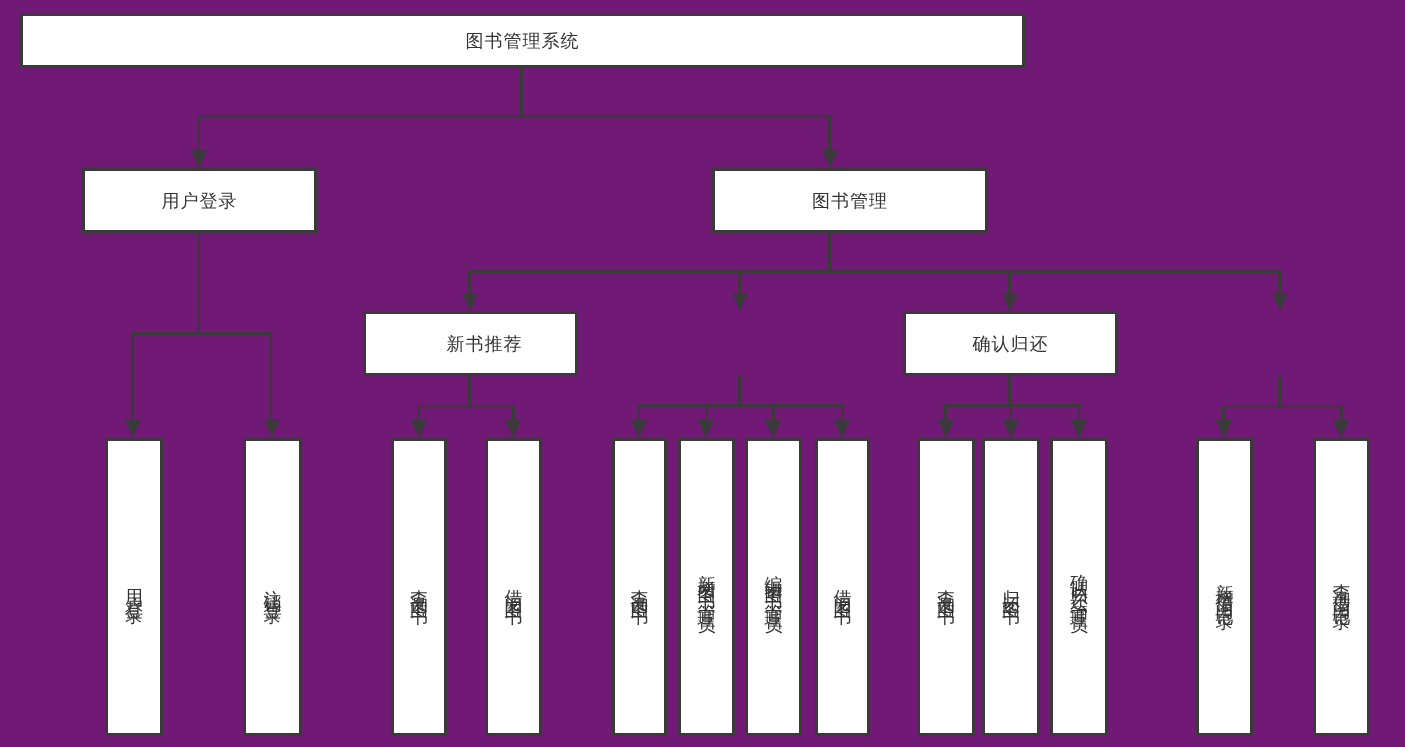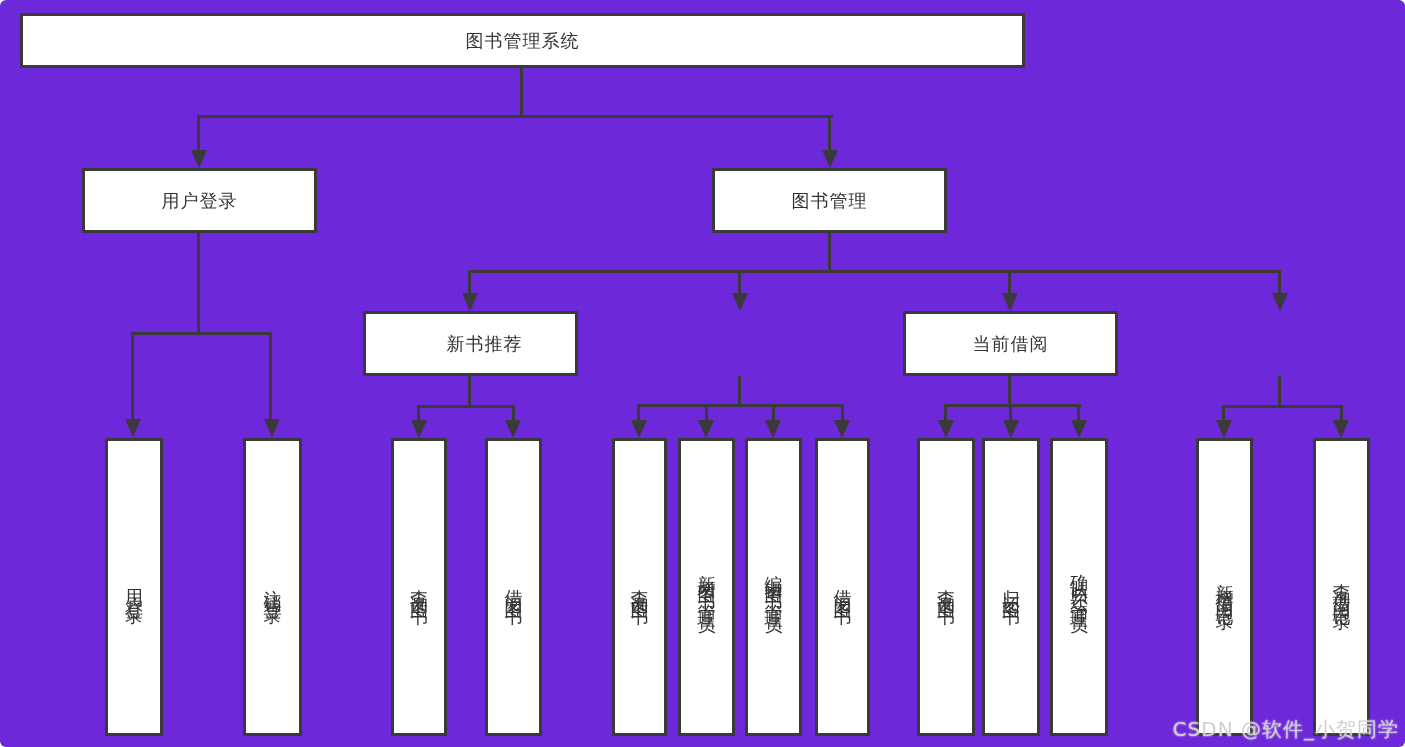--- a/index.html
+++ b/index.html
@@ -1,18 +1,18 @@
 <!DOCTYPE html>
 <html><head>
 <meta charset="utf-8">
 <style>
   html,body{margin:0;padding:0;background:#ffffff;}
   .canvas{
-    position:relative;width:1405px;height:747px;background:#6d28d9;overflow:hidden;
-    font-family:"DejaVu Sans","Liberation Sans",sans-serif;color:#333333;border-radius:6px;
+    position:relative;width:1405px;height:747px;background:#701a75;overflow:hidden;
+    font-family:"DejaVu Sans","Liberation Sans",sans-serif;color:#333333;
   }
   .box{
     position:absolute;background:#ffffff;border:3px solid #3a3a3a;box-sizing:border-box;
     display:flex;align-items:center;justify-content:center;z-index:2;
   }
   .box .lbl{font-size:18px;color:#333333;letter-spacing:1px;white-space:nowrap;}
   .leaf .lbl{
     writing-mode:vertical-rl;text-orientation:mixed;letter-spacing:6px;
     font-size:18px;line-height:1;white-space:normal;
   }
@@ -34,29 +34,29 @@
 
 <div class="canvas">
 
   <div class="box" style="left:20px;top:13px;width:1005px;height:55px;">
     <span class="lbl">图书管理系统</span>
   </div>
 
   <div class="box" style="left:82px;top:168px;width:235px;height:65px;">
     <span class="lbl">用户登录</span>
   </div>
-  <div class="box" style="left:712px;top:168px;width:235px;height:65px;">
+  <div class="box" style="left:712px;top:168px;width:276px;height:65px;">
     <span class="lbl">图书管理</span>
   </div>
 
   <div class="box" style="left:363px;top:311px;width:215px;height:65px;padding-left:28px;">
     <span class="lbl">新书推荐</span>
   </div>
   <div class="box" style="left:903px;top:311px;width:215px;height:65px;">
-    <span class="lbl">当前借阅</span>
+    <span class="lbl">确认归还</span>
   </div>
 
   <div class="box leaf" style="left:105px;top:438px;width:58px;height:298px;">
     <span class="lbl">用户登录</span>
   </div>
   <div class="box leaf" style="left:243px;top:438px;width:59px;height:298px;">
     <span class="lbl">注销登录</span>
   </div>
 
   <div class="box leaf" style="left:391px;top:438px;width:56px;height:298px;">
@@ -148,15 +148,14 @@
   <div class="vl" style="left:1077px;top:404px;height:19px;"></div>
   <div class="ah" style="left:1071px;top:420px;"></div>
 
   <div class="vl" style="left:1278px;top:376px;height:32px;"></div>
   <div class="hl" style="left:1222px;top:405px;width:120px;"></div>
   <div class="vl" style="left:1222px;top:405px;height:18px;"></div>
   <div class="ah" style="left:1216px;top:420px;"></div>
   <div class="vl" style="left:1340px;top:405px;height:18px;"></div>
   <div class="ah" style="left:1333px;top:420px;"></div>
 
-  <div class="watermark">CSDN @软件_小贺同学</div>
 
 </div>
 
 </body></html>

